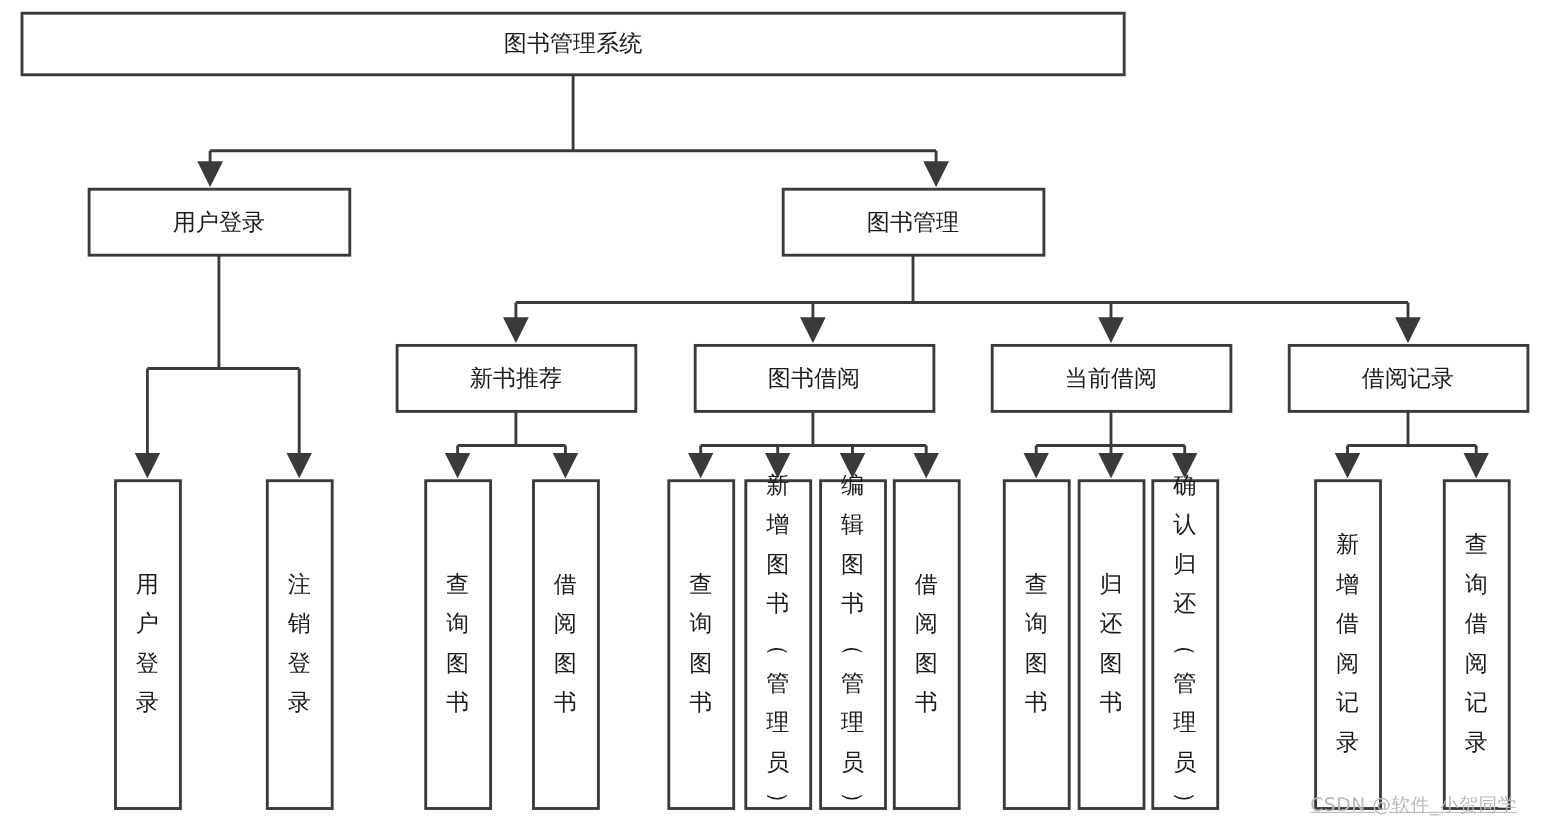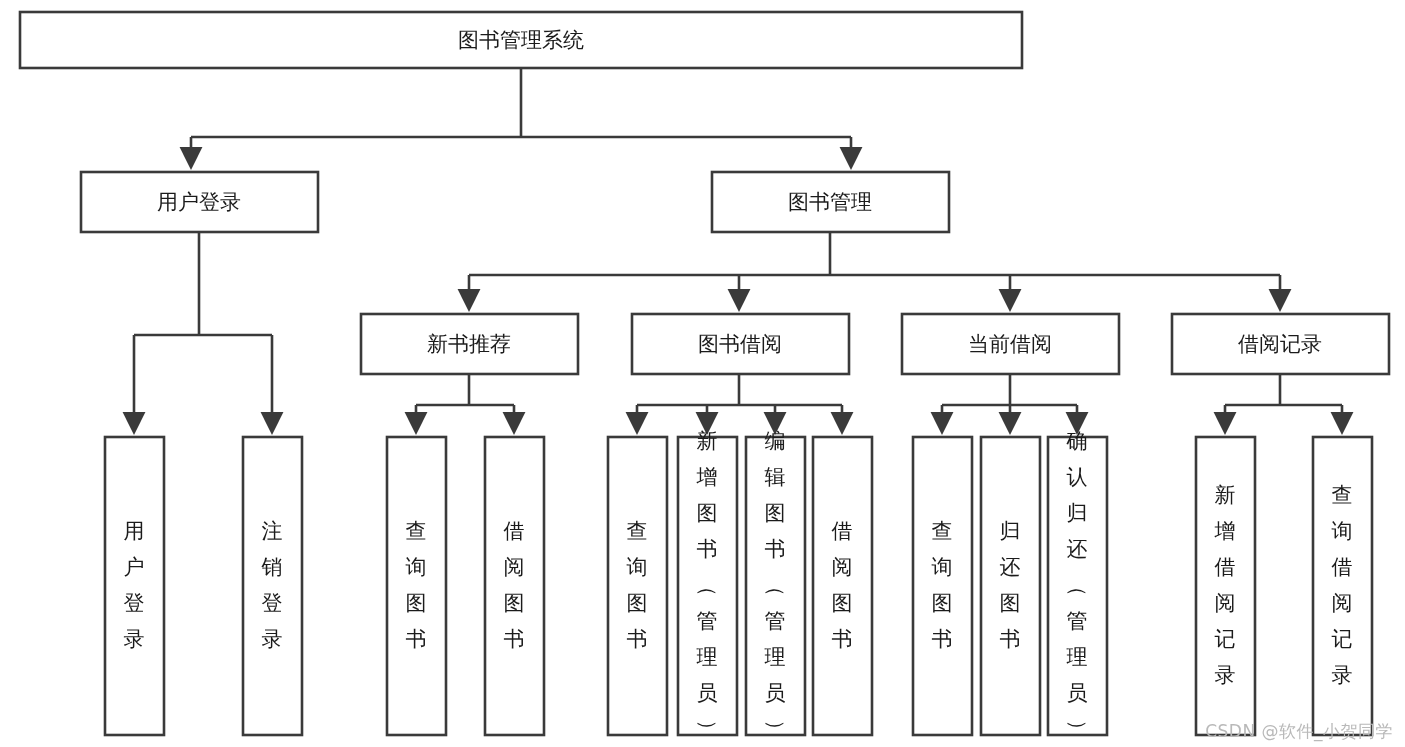--- a/index.html
+++ b/index.html
@@ -17,25 +17,26 @@
     font-family:"DejaVu Sans","Liberation Sans",sans-serif;
     font-size:21px;fill:#1b1b1b;
     dominant-baseline:middle;text-anchor:middle;
   }
   .vlabel{
     font-family:"DejaVu Sans","Liberation Sans",sans-serif;
     font-size:21px;fill:#1b1b1b;
     text-anchor:middle;
   }
   .watermark{
-    position:absolute;right:12px;bottom:4px;
+    position:absolute;right:26px;bottom:4px;
     font-family:"DejaVu Sans","Liberation Sans",sans-serif;
     font-size:17px;color:#b9b9b9;
     letter-spacing:.5px;white-space:nowrap;
     user-select:none;
+    text-decoration:underline;
   }
 </style>
 </head>
 <body>
 
 <svg id="diagram" viewBox="0 0 1405 747" xmlns="http://www.w3.org/2000/svg">
 
   <defs>
     <marker id="arrow" viewBox="0 0 12 12" refX="10" refY="6" markerWidth="9" markerHeight="9" orient="auto-start-reverse">
       <path d="M 0 0 L 12 6 L 0 12 z" class="arrow-head"></path>

